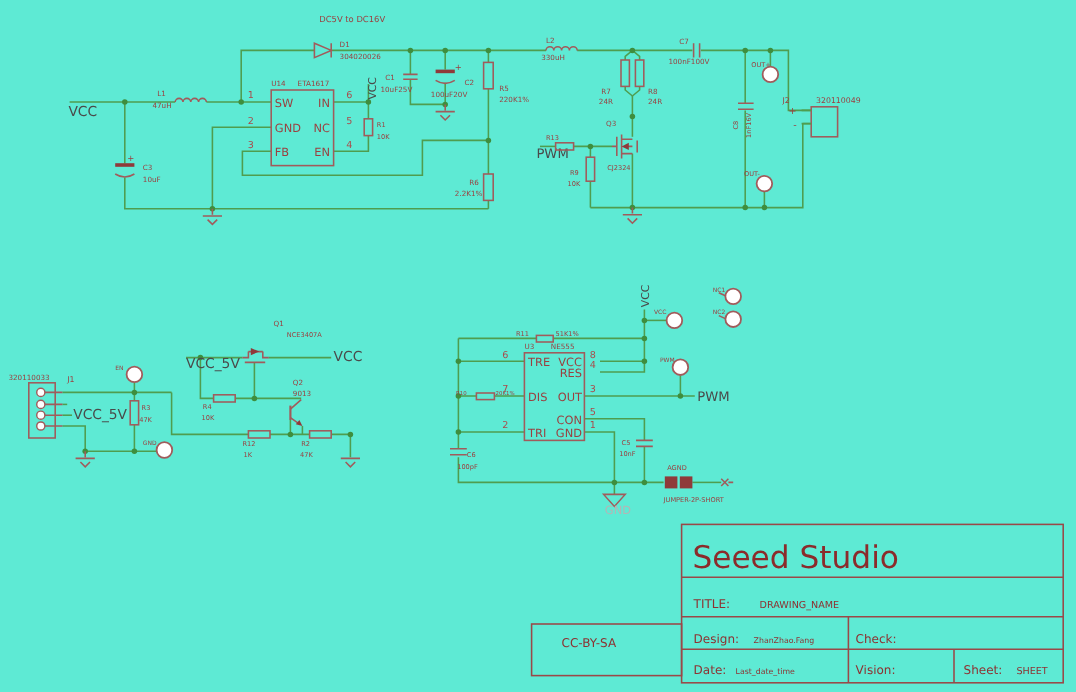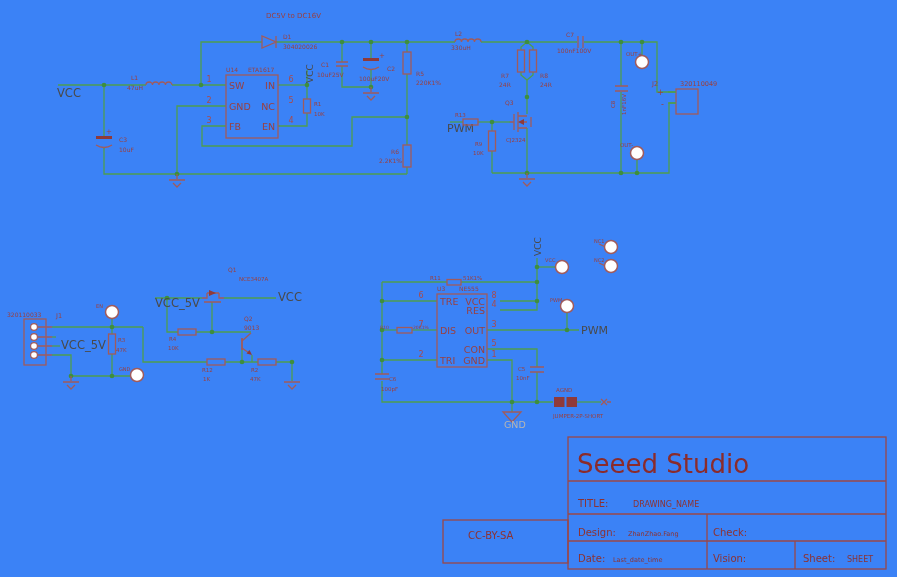--- a/index.html
+++ b/index.html
@@ -1,16 +1,16 @@
 <!DOCTYPE html>
 <html><head>
 <meta charset="utf-8">
 <style>
   html,body{margin:0;padding:0;background:#ffffff;}
-  #stage{width:897px;height:577px;position:relative;background:#3b82f6;overflow:hidden;text-decoration:underline;}
+  #stage{width:897px;height:577px;position:relative;background:#5eead4;overflow:hidden;text-decoration:underline;}
   svg{display:block;}
   text{font-family:"DejaVu Sans","Liberation Sans",sans-serif;fill:#9a4040;}
   .w{fill:none;stroke:#4f9d4f;stroke-width:1.3;}
   .s{fill:none;stroke:#a15b5b;stroke-width:1.3;}
   .sf{fill:#8f3a3a;stroke:none;}
   .dot{fill:#3e8e3e;stroke:none;}
   .tp{fill:#ffffff;stroke:#a15b5b;stroke-width:1.5;}
   .pincirc{fill:#ffffff;stroke:#a15b5b;stroke-width:1.2;}
   .t45{font-size:4.5px;} .t5{font-size:5px;} .t55{font-size:5.5px;} .t6{font-size:6px;}
   .t65{font-size:6.5px;} .t7{font-size:7px;} .t8{font-size:8px;} .t9{font-size:9px;}

